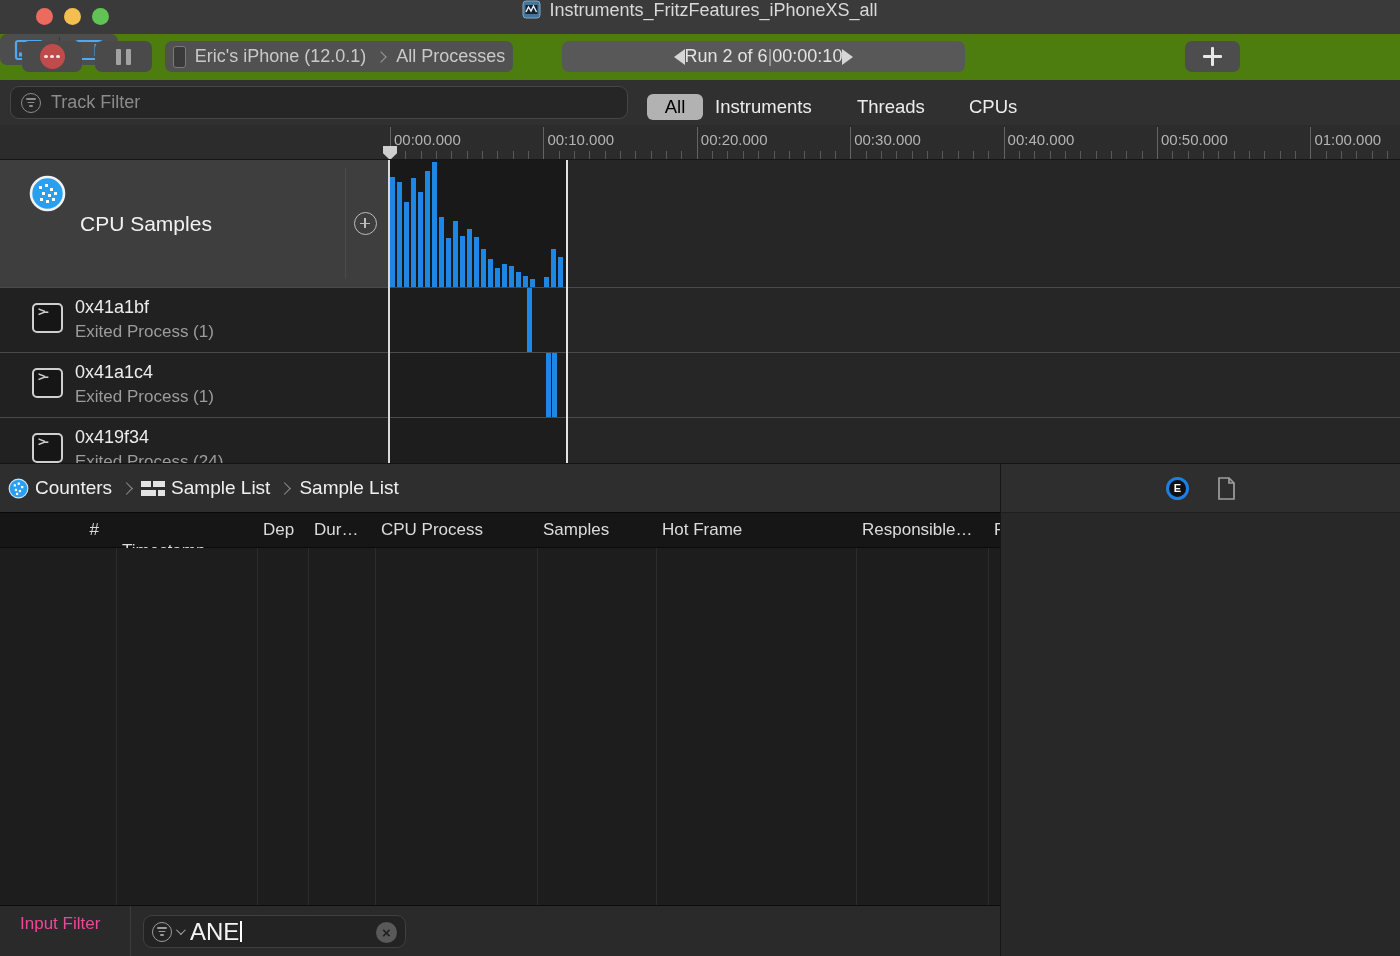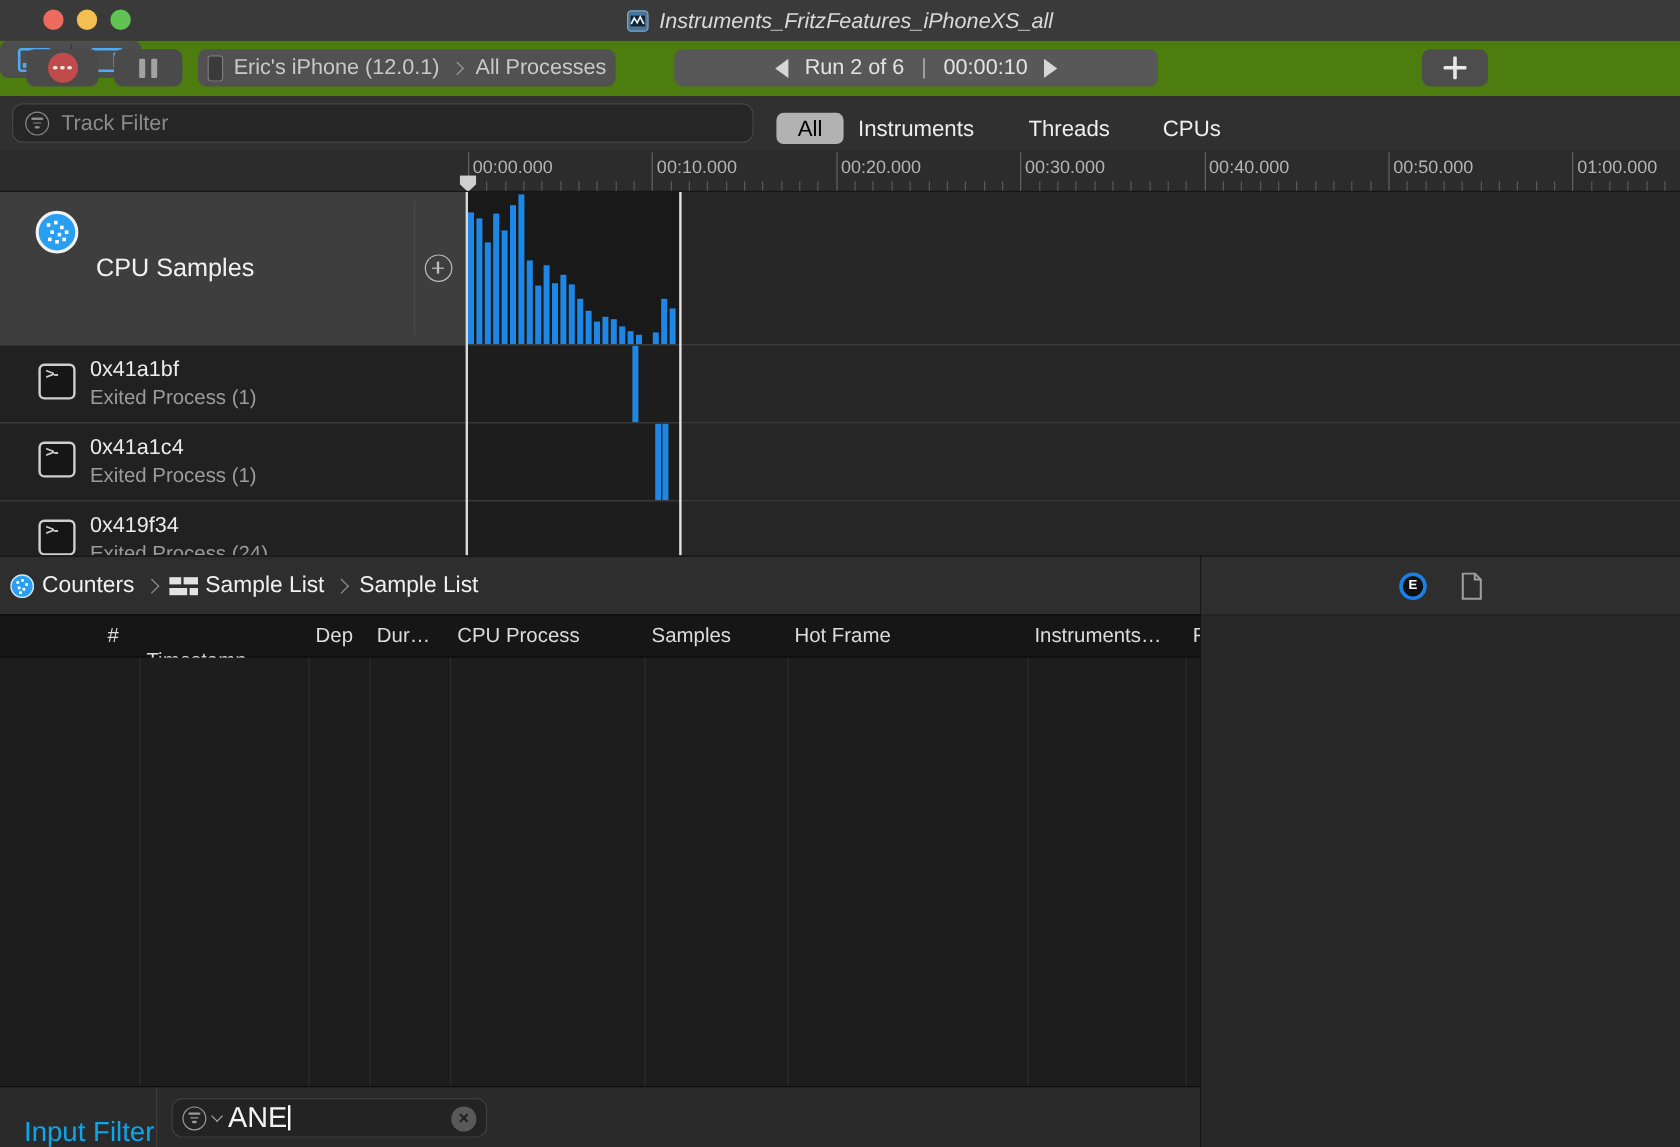--- a/index.html
+++ b/index.html
@@ -8,35 +8,35 @@
        -webkit-font-smoothing:antialiased;}
   .abs{position:absolute;}
   #window{position:absolute;inset:0;background:#1e1e1e;overflow:hidden;}
 
   
   #titlebar{left:0;top:0;width:1400px;height:34px;background:#3a3a3a;}
   .tlight{position:absolute;width:17px;height:17px;border-radius:50%;top:8px;}
   #tl-close{left:36px;background:#ec6a5e;}
   #tl-min{left:64px;background:#f4bf50;}
   #tl-zoom{left:92px;background:#61c354;}
-  #title-group{left:0;right:0;top:0;height:34px;display:flex;align-items:center;justify-content:center;gap:8px;font-style:italic;}
+  #title-group{left:0;right:0;top:0;height:34px;display:flex;justify-content:center;gap:8px;}
   #win-title{font-size:18px;color:#d9d9d9;white-space:nowrap;}
 
   
   #toolbar{left:0;top:34px;width:1400px;height:46px;background:#4d7c0f;}
   .tbtn{border-radius:7px;display:flex;align-items:center;justify-content:center;}
   #record-btn{left:22px;top:7px;width:60px;height:31px;background:#4a4a4a;}
   #rec-circle{width:25px;height:25px;border-radius:50%;background:#c14b4a;display:flex;align-items:center;justify-content:center;gap:2.5px;}
   #rec-circle i{display:block;width:3.5px;height:3.5px;border-radius:50%;background:#efe6e6;}
   #pause-btn{left:95px;top:7px;width:57px;height:31px;background:#4a4a4a;gap:5px;}
   .pbar{width:5px;height:16px;background:#a2a2a2;border-radius:1px;}
   #device-btn{left:165px;top:7px;width:348px;height:31px;background:#515151;gap:9px;font-size:18px;color:#c9c9c9;white-space:nowrap;}
   #iphone-icon{display:inline-block;width:13px;height:22px;border-radius:3px;background:#3a3a3a;border:1px solid #7a7a7a;}
   .chev{display:inline-block;width:8px;height:8px;border-top:1.5px solid #9a9a9a;border-right:1.5px solid #9a9a9a;transform:rotate(45deg);margin:0 2px;}
-  #run-nav{left:562px;top:7px;width:403px;height:31px;background:#585858;border-radius:7px;gap:14px;font-size:18px;color:#e3e3e3;}
+  #run-nav{left:562px;top:7px;width:403px;height:31px;background:#585858;border-radius:7px;font-size:18px;color:#e3e3e3;}
   .tri-left{width:0;height:0;border-top:8px solid transparent;border-bottom:8px solid transparent;border-right:11px solid #d6d6d6;cursor:pointer;}
   .tri-right{width:0;height:0;border-top:8px solid transparent;border-bottom:8px solid transparent;border-left:11px solid #d6d6d6;cursor:pointer;}
   #run-div{color:#a8a8a8;}
   #add-btn{left:1185px;top:7px;width:55px;height:31px;background:#4d4d4d;}
   .plus-glyph{position:relative;width:19px;height:19px;}
   .plus-glyph::before{content:"";position:absolute;left:0;top:8px;width:19px;height:3px;background:#e8e8e8;border-radius:1px;}
   .plus-glyph::after{content:"";position:absolute;left:8px;top:0;width:3px;height:19px;background:#e8e8e8;border-radius:1px;}
   #seg-ctl{left:1252px;top:7px;width:118px;height:31px;background:#4d4d4d;border-radius:7px;display:flex;}
   .seg{flex:1;display:flex;align-items:center;justify-content:center;}
   .seg-div{width:1px;background:#3a3a3a;margin:3px 0;}
@@ -96,21 +96,21 @@
   
   #crumbbar{left:0;top:463px;width:1000px;height:49px;background:#2e2e2e;border-top:1px solid #141414;display:flex;align-items:center;padding-left:8px;gap:6px;}
   .bc{font-size:19px;color:#f0f0f0;white-space:nowrap;}
   .bchev{display:inline-block;width:9px;height:9px;border-top:1.5px solid #8f8f8f;border-right:1.5px solid #8f8f8f;transform:rotate(45deg);margin:0 4px;}
   #thead{left:0;top:512px;width:1000px;height:36px;background:#161616;border-top:1px solid #090909;border-bottom:1px solid #0b0b0b;}
   .th{position:absolute;top:0;height:34px;line-height:34px;font-size:17px;color:#dcdcdc;padding-left:5px;white-space:nowrap;overflow:hidden;}
   .th-r{text-align:right;padding-right:18px;}
   #tbody{left:0;top:548px;width:1000px;height:357px;background:#1d1d1d;}
   .col-line{position:absolute;top:0;bottom:0;width:1px;background:#2c2c2c;}
   #filterbar{left:0;top:905px;width:1000px;height:51px;background:#2a2a2a;border-top:1px solid #0d0d0d;}
-  #if-label{position:absolute;left:20px;top:24px;font-size:23px;color:#0ea5e9;white-space:nowrap;}
+  #if-label{position:absolute;left:20px;top:8px;font-size:17px;color:#ec4899;white-space:nowrap;}
   #if-div{position:absolute;left:130px;top:0;bottom:0;width:1px;background:#3c3c3c;}
   #if-field{position:absolute;left:143px;top:9px;width:263px;height:33px;background:#232323;border:1px solid #3f3f3f;border-radius:9px;display:flex;align-items:center;padding:0 8px;}
   .funnel2{border-color:#9b9b9b;}
   .funnel2 i{background:#9b9b9b;}
   .chev-dn{display:inline-block;width:7px;height:7px;border-right:1.6px solid #a8a8a8;border-bottom:1.6px solid #a8a8a8;transform:rotate(45deg) translateY(-2px);margin:0 7px 0 4px;}
   #if-text{font-size:24px;color:#f4f4f4;}
   #if-cursor{display:inline-block;width:1.5px;height:21px;background:#fff;margin-left:1px;}
   #if-clear{position:absolute;right:8px;top:6px;width:21px;height:21px;border-radius:50%;background:#595959;display:flex;align-items:center;justify-content:center;font-size:15px;font-weight:bold;color:#1f1f1f;cursor:pointer;}
 
   
@@ -388,21 +388,21 @@
   </div>
 
   <div id="thead" class="abs">
       <div class="th th-r" style="left: 0px; width: 117px;">#</div>
       <div class="th" style="left: 117px; width: 141px; margin-top: 21px;">Timestamp</div>
       <div class="th" style="left: 258px; width: 51px;">Dep</div>
       <div class="th" style="left: 309px; width: 67px;">Dur…</div>
       <div class="th" style="left: 376px; width: 162px;">CPU Process</div>
       <div class="th" style="left: 538px; width: 119px;">Samples</div>
       <div class="th" style="left: 657px; width: 200px;">Hot Frame</div>
-      <div class="th" style="left: 857px; width: 132px;">Instruments…</div>
+      <div class="th" style="left: 857px; width: 132px;">Responsible…</div>
       <div class="th" style="left: 989px; width: 11px;">R</div>
     </div>
   <div id="tbody" class="abs">
       <div class="col-line" style="left: 116px;"></div>
       <div class="col-line" style="left: 257px;"></div>
       <div class="col-line" style="left: 308px;"></div>
       <div class="col-line" style="left: 375px;"></div>
       <div class="col-line" style="left: 537px;"></div>
       <div class="col-line" style="left: 656px;"></div>
       <div class="col-line" style="left: 856px;"></div>

